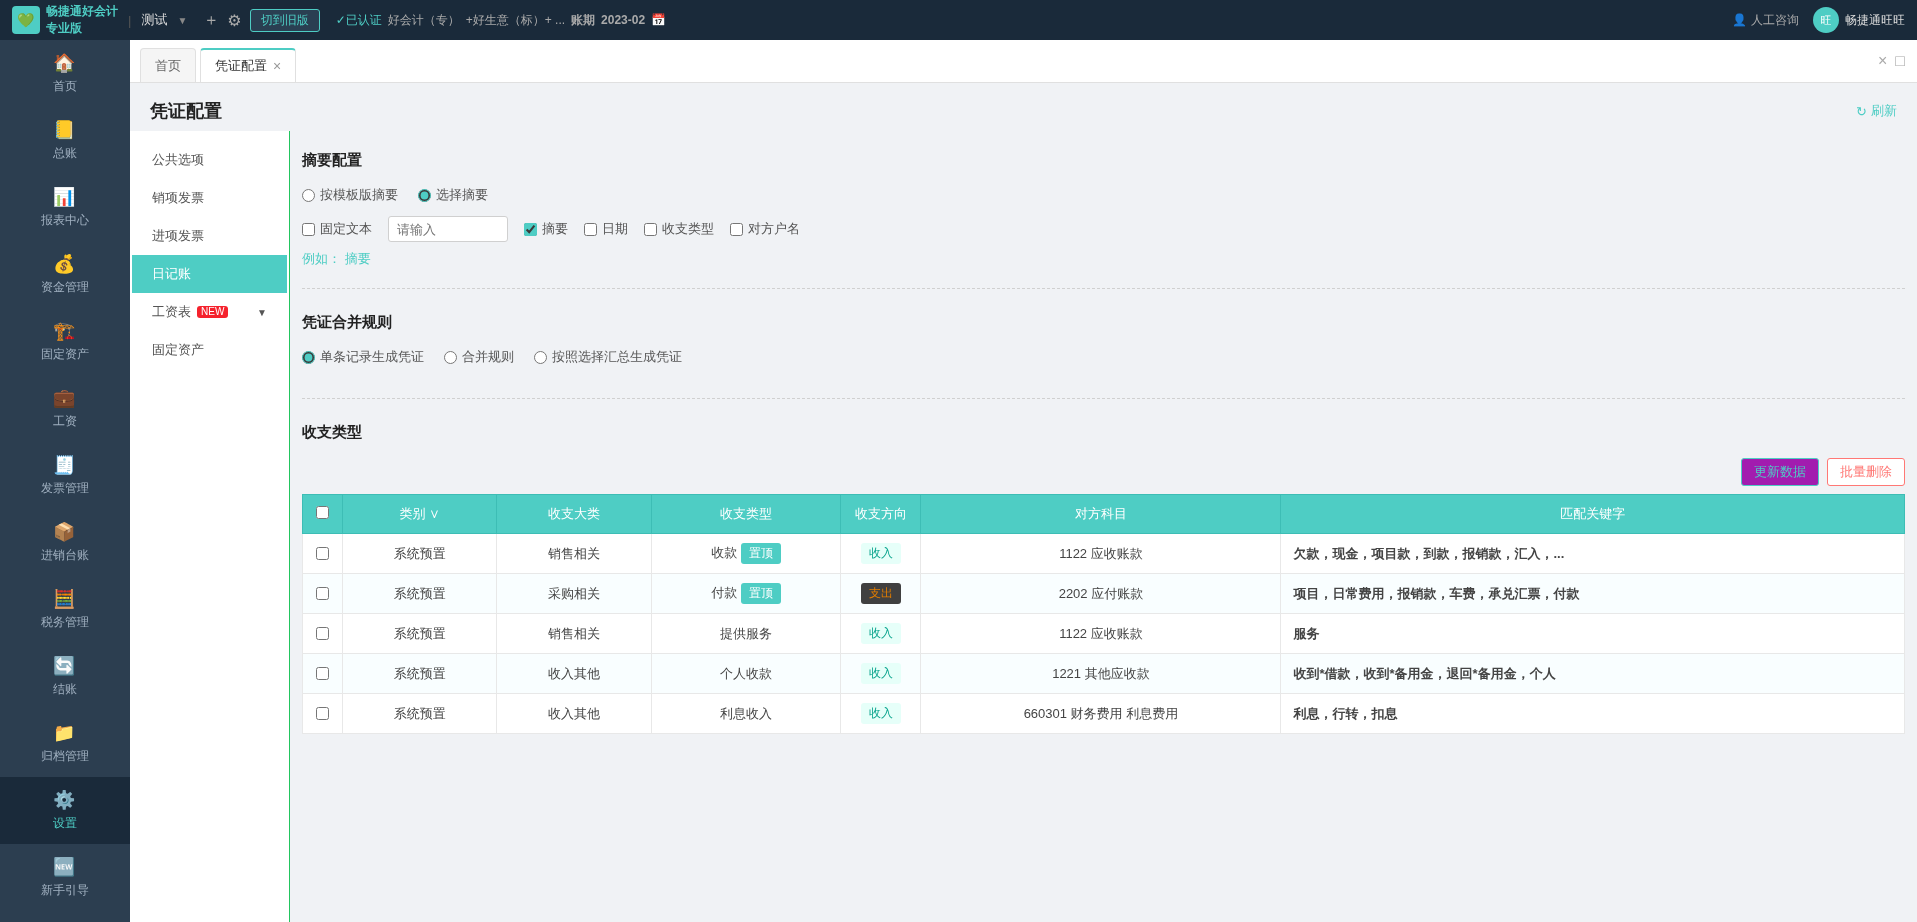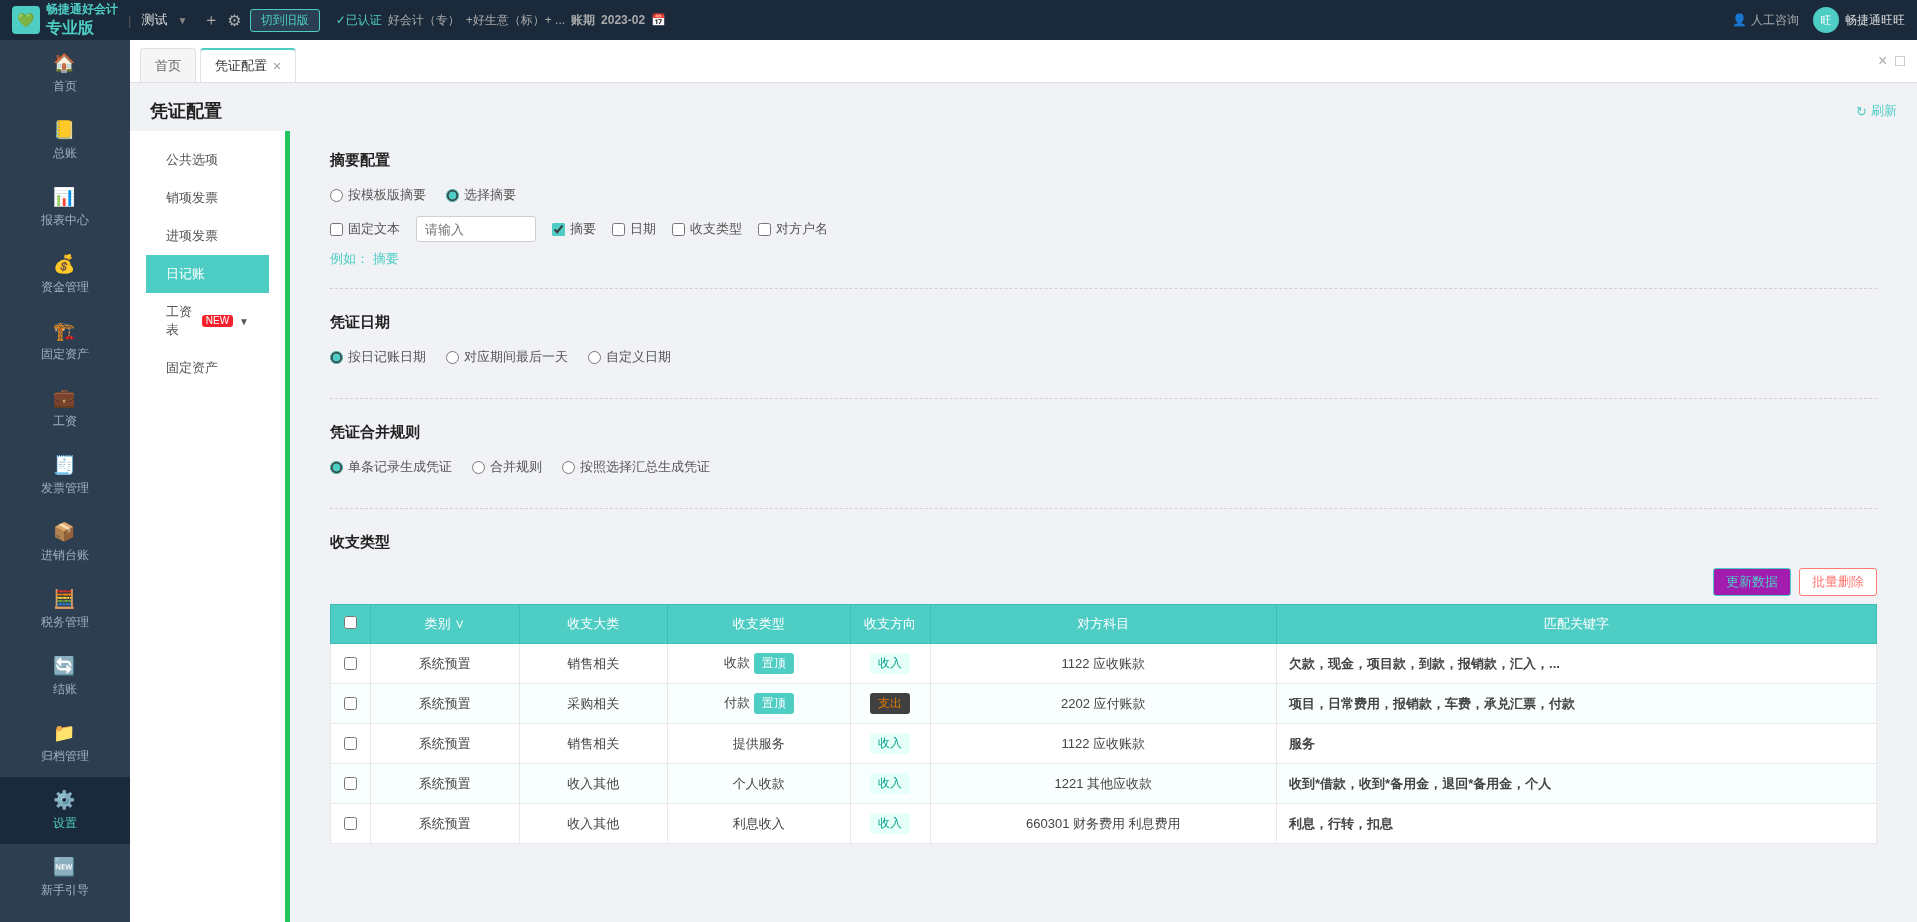--- a/index.html
+++ b/index.html
@@ -42,28 +42,28 @@
 
     
     .page-header { padding: 16px 20px 8px; display: flex; align-items: center; justify-content: space-between; background: #f0f2f5; flex-shrink: 0; }
     .page-title { font-size: 18px; font-weight: bold; color: #222; }
     .refresh-btn { color: #4ecdc4; font-size: 13px; cursor: pointer; display: flex; align-items: center; gap: 4px; background: none; border: none; }
 
     
     .inner-layout { display: flex; flex: 1; overflow: hidden; }
 
     
-    .left-nav { width: 160px; background: #fff; flex-shrink: 0; padding: 10px 16px; border-right: 5px solid #22c55e; }
+    .left-nav { width: 160px; background: #fff; flex-shrink: 0; padding: 10px 2px; border-right: 1px solid #22c55e; }
     .left-nav-item { padding: 10px 20px; font-size: 13px; color: #555; cursor: pointer; display: flex; align-items: center; gap: 6px; }
     .left-nav-item.active { background: #4ecdc4; color: #fff; }
     .left-nav-item .new-badge { background: #f5222d; color: #fff; font-size: 10px; padding: 1px 4px; border-radius: 3px; line-height: 1; }
     .left-nav-item .arrow { margin-left: auto; font-size: 10px; }
 
     
-    .main-content { flex: 1; overflow-y: auto; padding: 20px 40px; }
+    .main-content { flex: 1; overflow-y: auto; padding: 20px 12px; }
 
     
     .section { margin-bottom: 24px; padding-bottom: 20px; border-bottom: 1px dashed #d0d0d0; }
     .section:last-child { border-bottom: none; }
     .section-title { font-size: 15px; font-weight: bold; color: #222; margin-bottom: 16px; }
 
     
     .radio-group { display: flex; gap: 20px; align-items: center; margin-bottom: 12px; }
     .radio-label { display: flex; align-items: center; gap: 5px; cursor: pointer; font-size: 13px; color: #555; }
     .radio-input { accent-color: #4ecdc4; }
@@ -104,21 +104,21 @@
     .tab-bar-tabs { display: flex; align-items: flex-end; padding: 0 0 0 10px; height: 42px; gap: 4px; }
   </style>
 </head>
 <body>
 
 <div class="topbar">
   <div class="topbar-logo">
     <div class="logo-icon">💚</div>
     <div>
       <div style="font-size:12px;font-weight:bold;">畅捷通好会计</div>
-      <div style="font-size:16px;color:#4ecdc4;">专业版</div>
+      <div style="font-size:12px;color:#4ecdc4;">专业版</div>
     </div>
   </div>
   <div class="topbar-sep">|</div>
   <div class="topbar-title">测试</div>
   <span class="topbar-arrow">▼</span>
   <div class="topbar-actions">
     <button class="topbar-btn">＋</button>
     <button class="topbar-btn">⚙</button>
     <button class="topbar-switch-btn">切到旧版</button>
   </div>
@@ -290,37 +290,20 @@
               <input type="checkbox" class="checkbox-input" style="">
               <span>对方户名</span>
             </label>
           </div>
           <div class="example-text">
             <span>例如：</span>
             <span>摘要</span>
           </div>
         </div>
 
-        <div class="section">
-          <div class="section-title">凭证日期</div>
-          <div class="radio-group">
-            <label class="radio-label">
-              <input type="radio" class="radio-input" name="voucher-date" checked="" style="">
-              <span>按日记账日期</span>
-            </label>
-            <label class="radio-label">
-              <input type="radio" class="radio-input" name="voucher-date" style="">
-              <span>对应期间最后一天</span>
-            </label>
-            <label class="radio-label">
-              <input type="radio" class="radio-input" name="voucher-date" style="">
-              <span>自定义日期</span>
-            </label>
-          </div>
-        </div>
 
         <div class="section">
           <div class="section-title">凭证合并规则</div>
           <div class="radio-group">
             <label class="radio-label">
               <input type="radio" class="radio-input" name="merge-rule" checked="" style="">
               <span>单条记录生成凭证</span>
             </label>
             <label class="radio-label">
               <input type="radio" class="radio-input" name="merge-rule" style="">

